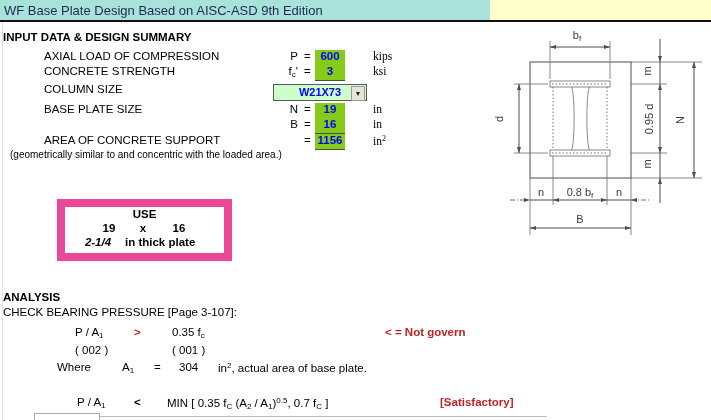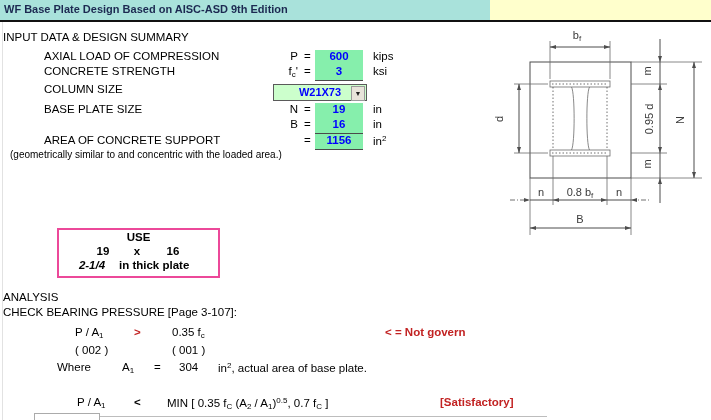--- a/index.html
+++ b/index.html
@@ -2,42 +2,42 @@
 <html><head>
 <meta charset="utf-8">
 <style>
   html,body{margin:0;padding:0;background:#fff;}
   #sheet{position:relative;width:711px;height:420px;background:#ffffff;
          font-family:"Liberation Sans",sans-serif;overflow:hidden;color:#000;}
   
   .title-left{position:absolute;left:0;top:0;width:490px;height:21px;background:#a9e2db;}
   .title-right{position:absolute;left:490px;top:0;width:221px;height:21px;background:#ffffcc;}
   .title-rule{position:absolute;left:0;top:20px;width:711px;height:2px;background:#111;}
-  #page-title{position:absolute;left:4px;top:3px;font-size:11px;font-weight:bold;color:#1c2951;}
+  #page-title{position:absolute;left:4px;top:3px;font-size:13px;font-weight:normal;color:#1c2951;}
   .leftline{position:absolute;left:2px;top:22px;width:1px;height:398px;background:#e2e2e2;}
   
-  .sec{position:absolute;left:3px;font-size:11.5px;font-weight:normal;}
+  .sec{position:absolute;left:3px;font-size:11.5px;font-weight:bold;}
   .irow{position:absolute;left:0;width:711px;height:16px;font-size:11.5px;margin-left:40px;}
   .irow .lbl{position:absolute;left:4px;}
   .irow .sym{position:absolute;left:170px;width:88px;text-align:right;}
   .irow .eq{position:absolute;left:264px;}
-  .cell{position:absolute;left:275px;width:48px;height:15px;background:#86efac;
+  .cell{position:absolute;left:275px;width:30px;height:15px;background:#84cc16;
         border-bottom:1px solid #4a4a4a;text-align:center;color:#0000ff;font-weight:bold;}
-  .irow .unit{position:absolute;left:333px;}
+  .irow .unit{position:absolute;left:333px;font-family:Liberation Serif, serif;}
   sub{font-size:8px;vertical-align:-2px;}
   sup{font-size:8px;vertical-align:4px;}
   .note{position:absolute;left:10px;top:149px;font-size:10px;}
   
   .combo{position:absolute;left:273px;top:84px;width:92px;height:15px;background:#ccffcc;
          border:1px solid #5a5a5a;color:#0000ff;font-weight:bold;font-size:11px;
          text-align:center;line-height:15px;cursor:default;}
   .combo-btn{position:absolute;right:1px;top:1px;width:12px;height:13px;background:#e8e4da;
              border:1px solid #9a9a9a;font-size:7px;line-height:13px;color:#222;text-align:center;}
   
-  .usebox{position:absolute;left:57px;top:228px;width:159px;height:46px;border:2px solid #ec4899;
+  .usebox{position:absolute;left:57px;top:199px;width:159px;height:46px;border:8px solid #ec4899;
           font-size:11.5px;font-weight:bold;}
   .usebox .u1{position:absolute;left:0;top:1px;width:100%;text-align:center;}
   .usebox .u2n{position:absolute;left:28px;top:15px;width:32px;text-align:center;}
   .usebox .u2x{position:absolute;left:70px;top:15px;width:16px;text-align:center;}
   .usebox .u2b{position:absolute;left:98px;top:15px;width:32px;text-align:center;}
   .usebox .u3t{position:absolute;left:14px;top:29px;width:38px;text-align:center;font-style:italic;}
   .usebox .u3s{position:absolute;left:60px;top:29px;}
   
   .arow{position:absolute;left:0;width:711px;height:15px;font-size:11.5px;}
   .red{color:#c22222;font-weight:bold;}

